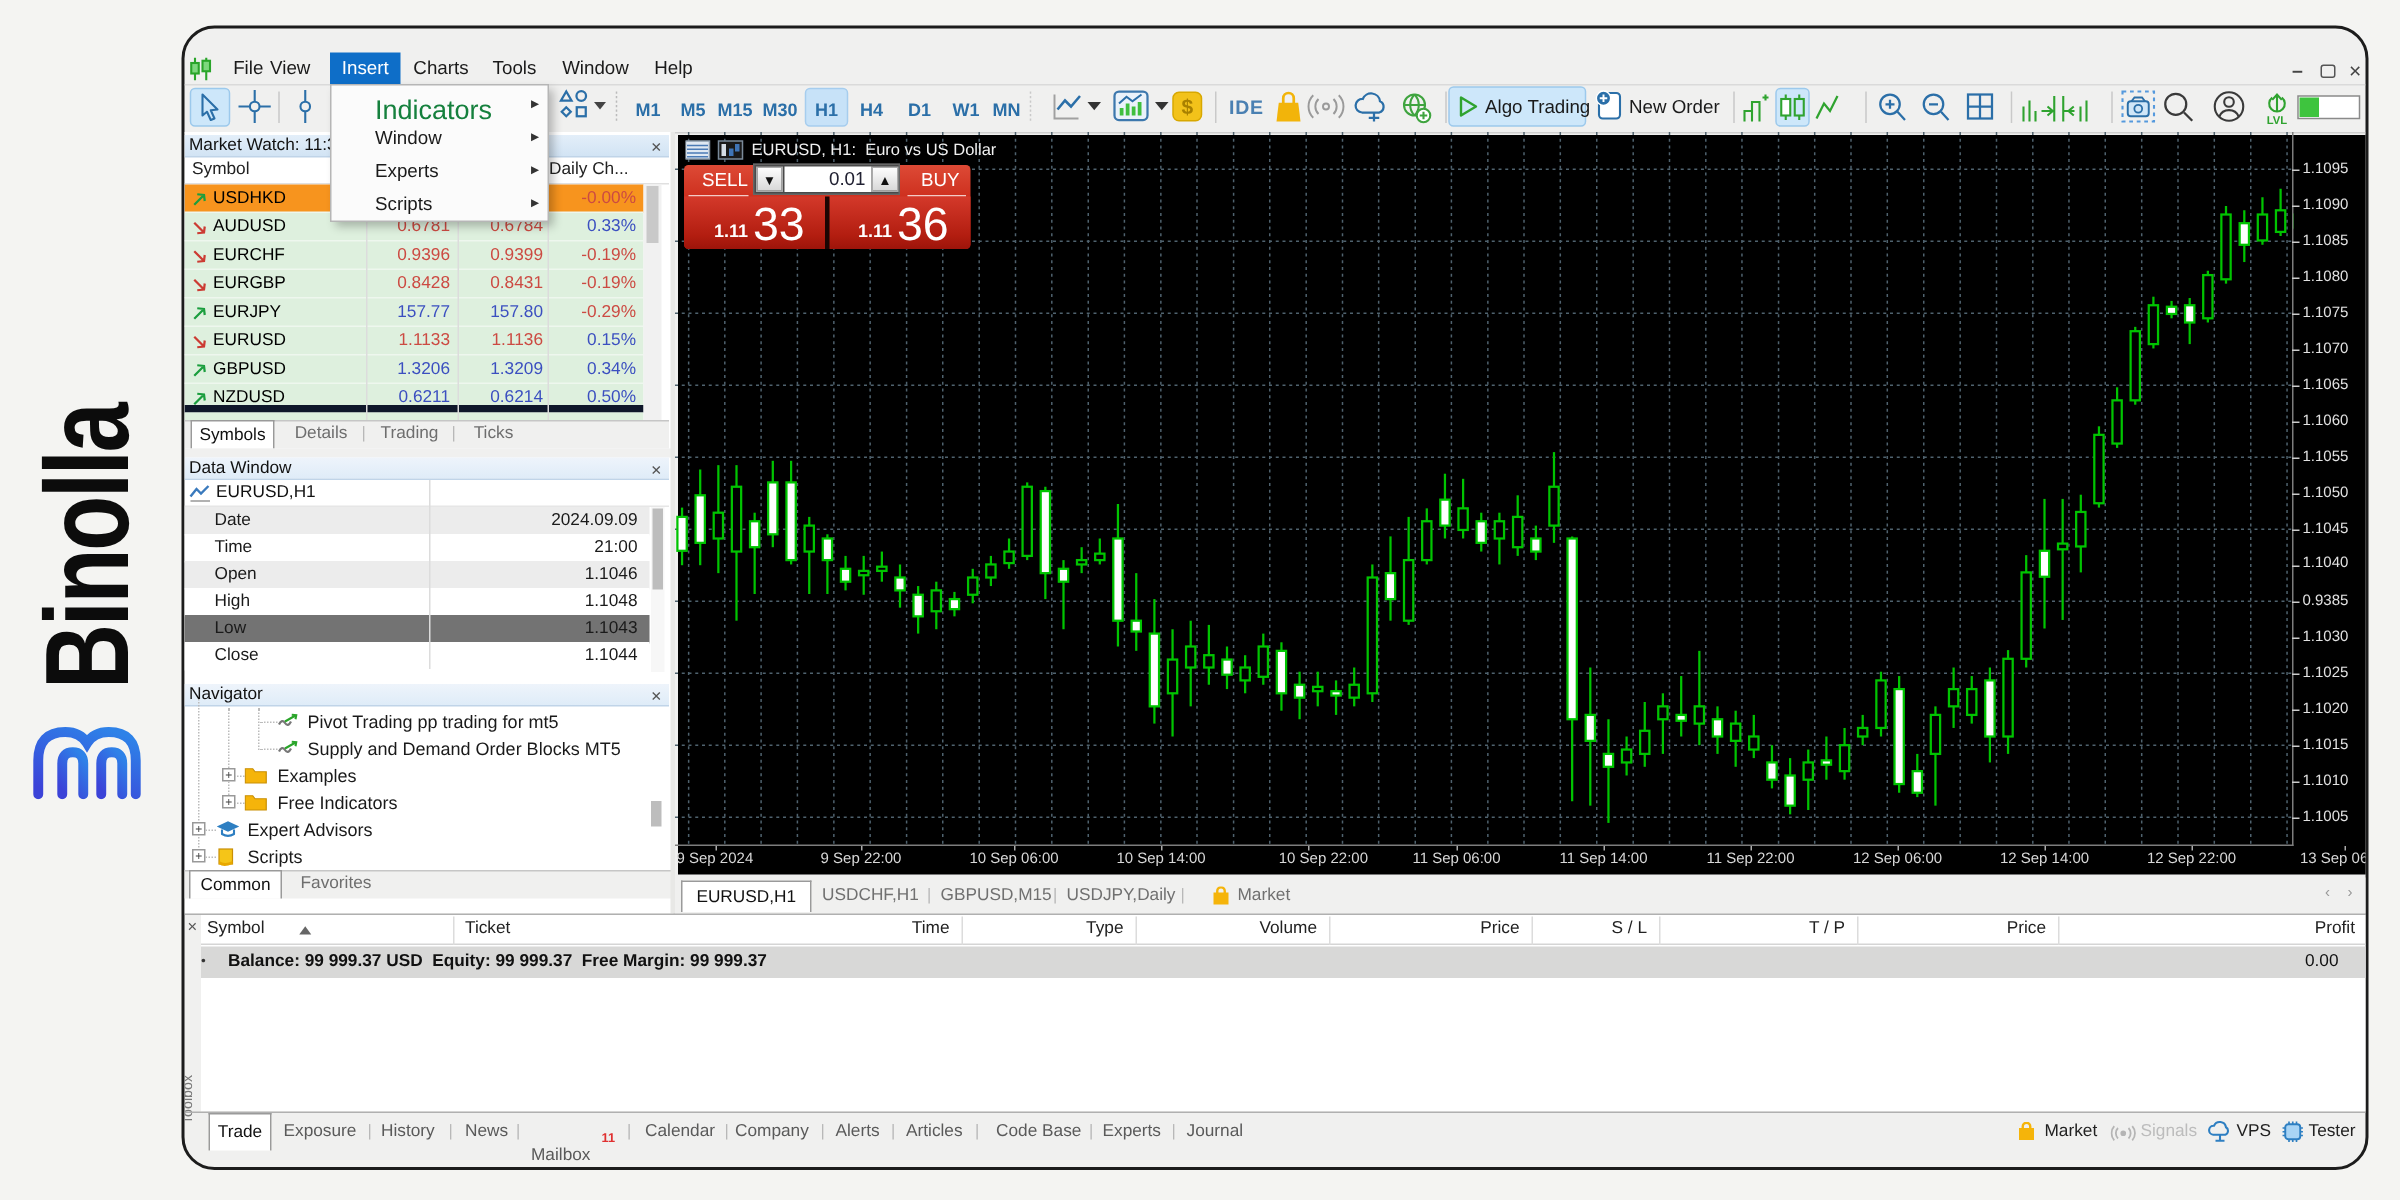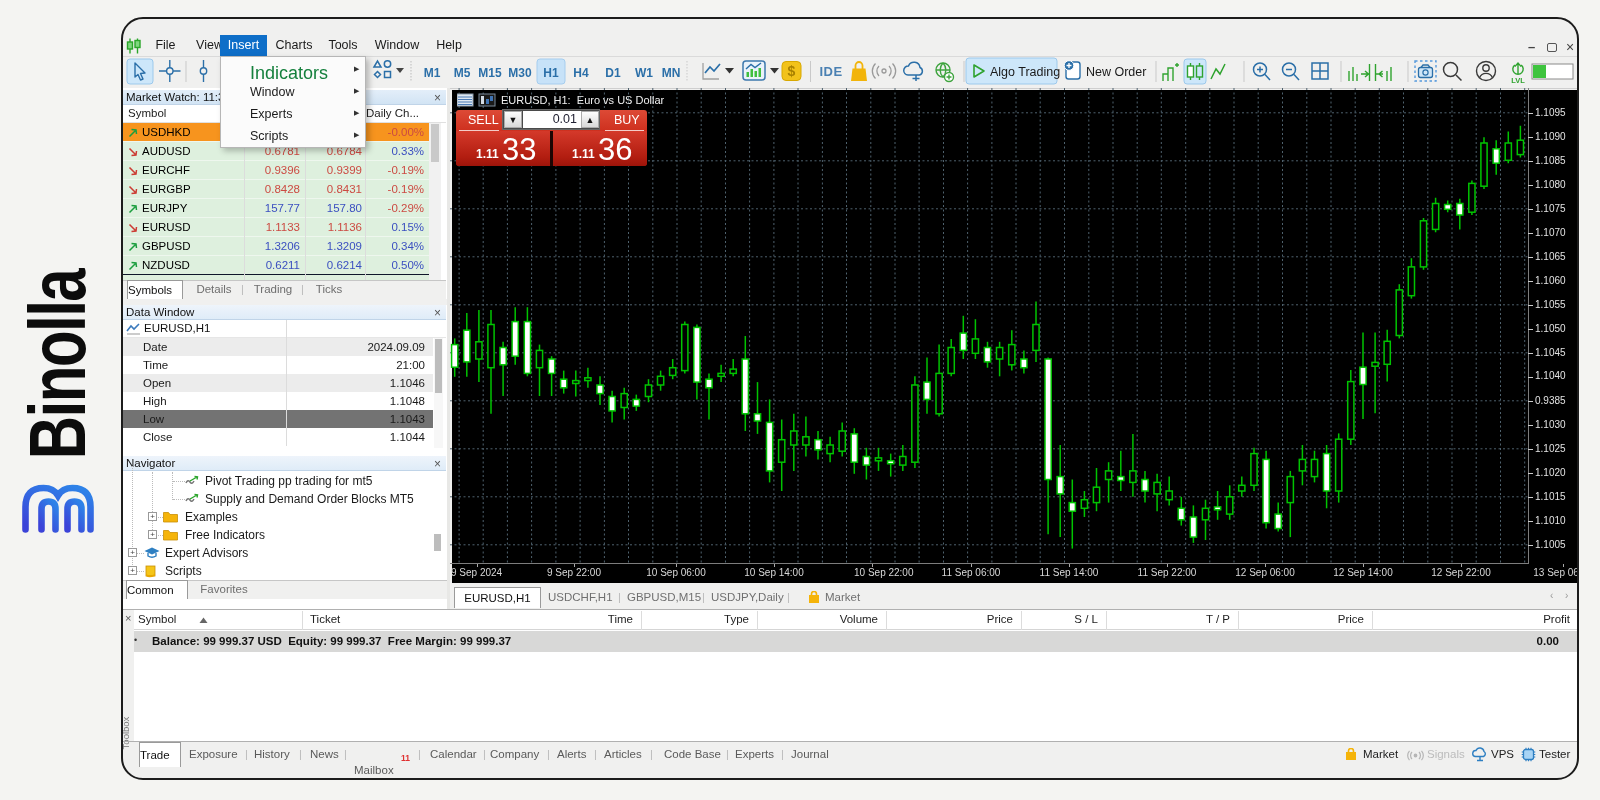--- a/index.html
+++ b/index.html
@@ -14,21 +14,21 @@
 
 .toolbar{position:absolute;left:0;top:37px;width:100%;height:33px;border-top:1px solid #dadada;border-bottom:1px solid #cfcfcf}
 .tf{position:absolute;top:47px;font-size:12px;font-weight:bold;color:#2b6fa8;text-align:center;width:30px}
 
 .ptitle{position:absolute;font-size:11.5px;color:#111;background:linear-gradient(#e3eef9,#d2e4f4);border-bottom:1px solid #c0d4e8}
 .px{position:absolute;color:#555;font-size:12px;line-height:10px}
 .mwrow{position:absolute;left:0;width:325px;height:19px;font-size:11.5px;line-height:19px}
 .cell{position:absolute;top:0;height:19px}
 .r{text-align:right}
 .red{color:#cc4a42}.blue{color:#3b4fc0}
-.tab-act{position:absolute;background:#fff;border:1px solid #9a9a9a;border-bottom:none;font-size:11.5px;color:#111;text-align:left}
+.tab-act{position:absolute;background:#fff;border:1px solid #9a9a9a;border-bottom:none;font-size:11.5px;color:#111;text-align:center}
 .tab-in{position:absolute;font-size:11.5px;color:#6e6e6e;text-align:center}
 .vline-lt{position:absolute;width:1px;background:#dcdcdc}
 .dwrow{position:absolute;left:0;width:310px;height:19px;font-size:11.5px;line-height:19px;color:#1a1a1a}
 .navrow{position:absolute;font-size:12px;color:#1a1a1a;height:18px;line-height:18px}
 
 .chart-black{position:absolute;left:329px;top:71px;width:1128px;height:495px;background:#000}
 .axis{position:absolute;font-size:10px;color:#d8d8d8;white-space:nowrap}
 .pricelbl{position:absolute;font-size:10px;color:#e2e2e2;white-space:nowrap}
 .ctab-act{position:absolute;background:#fff;border:1px solid #9a9a9a;border-bottom:none;font-size:11.5px;color:#111;text-align:center;z-index:3}
 .ctab-in{position:absolute;font-size:11.5px;color:#707070;white-space:nowrap}
@@ -59,21 +59,21 @@
 <div class="menubar">
  <svg class="abs" style="left:3px;top:3px" width="16" height="16" viewBox="0 0 16 16">
    <g stroke="#2aa52a" fill="#7ed87e" stroke-width="1.4">
    <line x1="4" y1="0.5" x2="4" y2="15.5"></line>
           <rect x="1.5" y="4" width="5" height="7"></rect>
    <line x1="11.5" y1="0.5" x2="11.5" y2="15.5"></line>
           <rect x="9" y="2.5" width="5" height="7"></rect>
         </g>
  </svg>
  <div class="mi" style="left:20px;width:45px">File</div>
- <div class="mi" style="left:64px;width:45px">View</div>
+ <div class="mi" style="left:48px;width:45px">View</div>
  <div class="mi" style="left:97px;width:47px;background:#0e6ec8;color:#fff">Insert</div>
  <div class="mi" style="left:147px;width:48px">Charts</div>
  <div class="mi" style="left:199px;width:42px">Tools</div>
  <div class="mi" style="left:246px;width:56px">Window</div>
  <div class="mi" style="left:306px;width:40px">Help</div>
 </div>
 <div class="winctl" style="left:1405px;font-weight:bold">–</div>
 <div class="winctl" style="left:1424px;top:24px;width:10px;height:9px;border:1.4px solid #555;border-radius:2px"></div>
 <div class="winctl" style="left:1443px;font-size:14px">×</div>
 
@@ -265,21 +265,21 @@
     </div>
     <div class="mwrow" style="top:218px;background:#def0de;border-bottom:1px solid #eef7ee;width:306px">
       <svg class="abs" style="left:5px;top:5px" width="10" height="10" viewBox="0 0 10 10">
         <path d="M 1.5 8.5 L 8 2 M 3.5 1.5 L 8 2 L 8.5 6" stroke="#1b9e3e" stroke-width="1.5" fill="none"></path>
       </svg>
       <span class="cell" style="left:19px">GBPUSD</span>
       <span class="cell r blue" style="left:97px;width:80px">1.3206</span>
       <span class="cell r blue" style="left:159px;width:80px">1.3209</span>
       <span class="cell r blue" style="left:221px;width:80px">0.34%</span>
     </div>
-    <div class="mwrow" style="top:237px;background:#def0de;border-bottom:1px solid #0f172a;width:306px">
+    <div class="mwrow" style="top:237px;background:#def0de;border-bottom:5px solid #0f172a;width:306px">
       <svg class="abs" style="left:5px;top:5px" width="10" height="10" viewBox="0 0 10 10">
         <path d="M 1.5 8.5 L 8 2 M 3.5 1.5 L 8 2 L 8.5 6" stroke="#1b9e3e" stroke-width="1.5" fill="none"></path>
       </svg>
       <span class="cell" style="left:19px">NZDUSD</span>
       <span class="cell r blue" style="left:97px;width:80px">0.6211</span>
       <span class="cell r blue" style="left:159px;width:80px">0.6214</span>
       <span class="cell r blue" style="left:221px;width:80px">0.50%</span>
     </div>
     <div class="abs" style="left:0;top:256px;width:306px;height:5px;background:#def0de"></div>
 <div class="abs" style="left:306px;top:104px;width:12px;height:157px;background:#f1f1f1">
@@ -628,21 +628,21 @@
 <div class="abs" style="left:327px;top:544px;width:1079px;height:1px;background:#7d7d7d"></div>
 <div class="abs" style="left:1405px;top:69px;width:1px;height:476px;background:#7d7d7d"></div>
 <div class="axis" style="left:328px;top:548px;width:80px;text-align:left">9 Sep 2024</div>
     <div class="abs" style="left:354px;top:545px;width:1px;height:3px;background:#aaa"></div>
     <div class="axis" style="left:411px;top:548px;width:80px;text-align:center">9 Sep 22:00</div>
     <div class="abs" style="left:451px;top:545px;width:1px;height:3px;background:#aaa"></div>
     <div class="axis" style="left:513px;top:548px;width:80px;text-align:center">10 Sep 06:00</div>
     <div class="abs" style="left:553px;top:545px;width:1px;height:3px;background:#aaa"></div>
     <div class="axis" style="left:611px;top:548px;width:80px;text-align:center">10 Sep 14:00</div>
     <div class="abs" style="left:651px;top:545px;width:1px;height:3px;background:#aaa"></div>
-    <div class="axis" style="left:731px;top:548px;width:80px;text-align:left">10 Sep 22:00</div>
+    <div class="axis" style="left:709px;top:548px;width:80px;text-align:right">10 Sep 22:00</div>
     <div class="abs" style="left:749px;top:545px;width:1px;height:3px;background:#aaa"></div>
     <div class="axis" style="left:808px;top:548px;width:80px;text-align:center">11 Sep 06:00</div>
     <div class="abs" style="left:848px;top:545px;width:1px;height:3px;background:#aaa"></div>
     <div class="axis" style="left:906px;top:548px;width:80px;text-align:center">11 Sep 14:00</div>
     <div class="abs" style="left:946px;top:545px;width:1px;height:3px;background:#aaa"></div>
     <div class="axis" style="left:1004px;top:548px;width:80px;text-align:center">11 Sep 22:00</div>
     <div class="abs" style="left:1044px;top:545px;width:1px;height:3px;background:#aaa"></div>
     <div class="axis" style="left:1102px;top:548px;width:80px;text-align:center">12 Sep 06:00</div>
     <div class="abs" style="left:1142px;top:545px;width:1px;height:3px;background:#aaa"></div>
     <div class="axis" style="left:1200px;top:548px;width:80px;text-align:center">12 Sep 14:00</div>
@@ -765,21 +765,21 @@
 <div class="vline-lt" style="left:634px;top:592px;height:19px"></div>
 <div class="vline-lt" style="left:763px;top:592px;height:19px"></div>
 <div class="vline-lt" style="left:898px;top:592px;height:19px"></div>
 <div class="vline-lt" style="left:983px;top:592px;height:19px"></div>
 <div class="vline-lt" style="left:1115px;top:592px;height:19px"></div>
 <div class="vline-lt" style="left:1249px;top:592px;height:19px"></div>
 
 <div class="abs" style="left:11px;top:612px;width:1444px;height:21px;background:#d8d8d7;font-size:11.5px;color:#111">
  <span class="abs" style="left:0px;top:4px;font-size:9px;color:#333">•</span>
  <span class="abs" style="left:18px;top:4px;font-weight:bold">Balance: 99 999.37 USD&nbsp; Equity: 99 999.37&nbsp; Free Margin: 99 999.37</span>
- <span class="abs" style="left:1345px;top:4px;width:80px;text-align:right;font-weight:bold">0.00</span>
+ <span class="abs" style="left:1345px;top:4px;width:80px;text-align:right;font-weight:normal">0.00</span>
 </div>
 
 <div class="abs" style="left:0;top:722px;width:1455px;height:1px;background:#b0b0b0"></div>
 <div class="tab-act" style="left:16px;top:723px;width:42px;height:25px;line-height:24px;color:#111">Trade</div>
 <div class="statustab" style="left:66px;top:729px">Exposure</div>
 <div class="sep-pipe" style="left:122px;top:729px">|</div>
 <div class="statustab" style="left:131px;top:729px">History</div>
 <div class="sep-pipe" style="left:176px;top:729px">|</div>
 <div class="statustab" style="left:187px;top:729px">News</div>
 <div class="sep-pipe" style="left:221px;top:729px">|</div>

